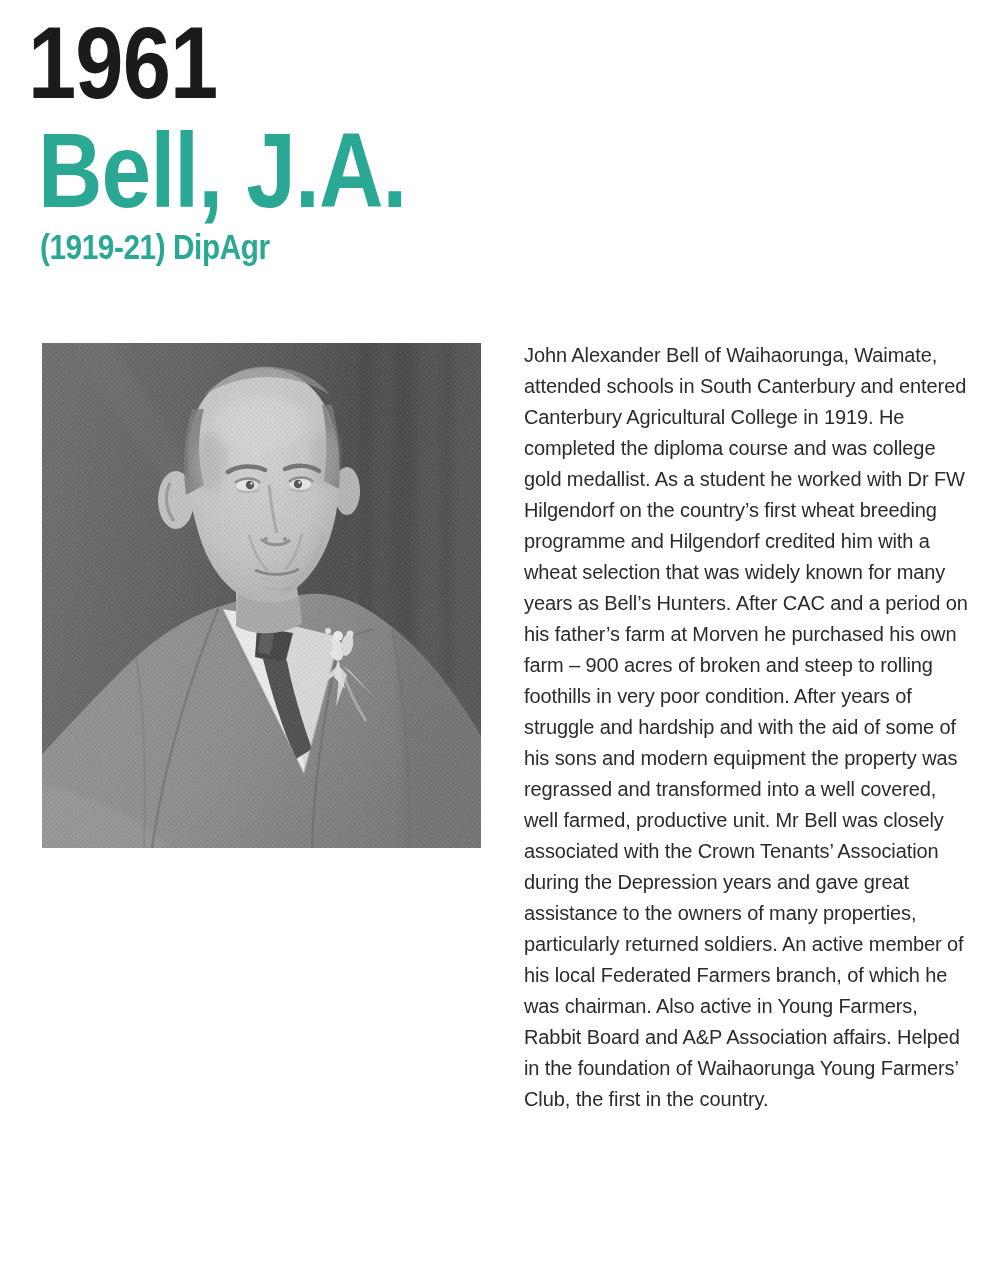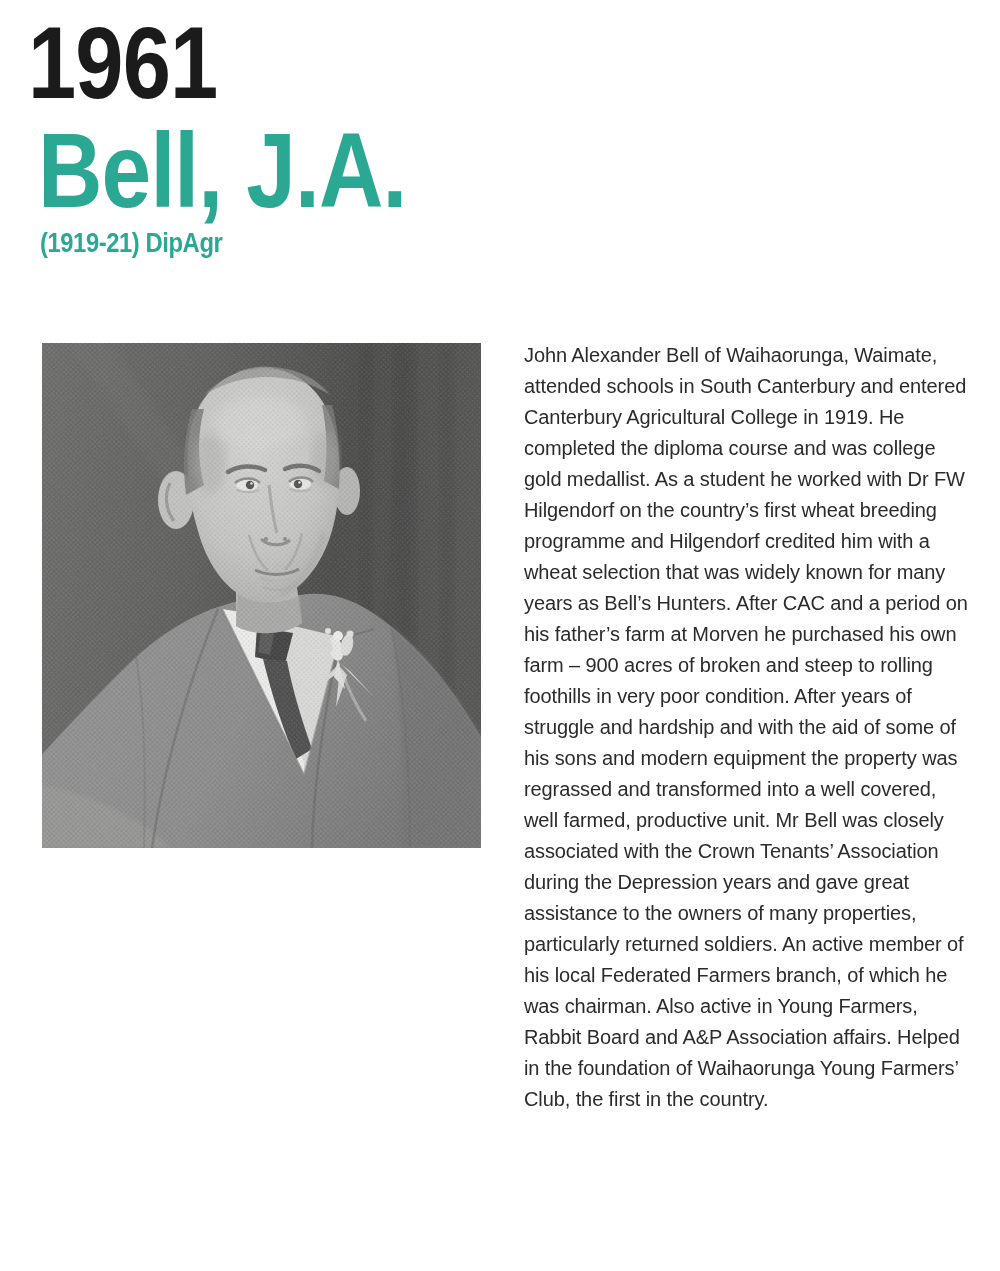--- a/index.html
+++ b/index.html
@@ -13,21 +13,21 @@
     font-size:102px;line-height:1;font-weight:700;letter-spacing:-1px;
     color:var(--heading-black,#1b1b1b);
   }
   .name{
     position:absolute;left:38px;top:118px;
     font-size:105px;line-height:1;font-weight:700;letter-spacing:-1px;
     color:var(--accent-teal,#2ba894);
   }
   .cred{
     position:absolute;left:40px;top:229px;
-    font-size:28px;line-height:1;font-weight:700;letter-spacing:-0.5px;
+    font-size:35px;line-height:1;font-weight:700;letter-spacing:-0.5px;
     color:var(--accent-teal,#2ba894);
   }
   .photo{
     position:absolute;left:42px;top:343px;width:439px;height:505px;margin:0;
     overflow:hidden;
   }
   .photo svg{display:block;}
   .bio{
     position:absolute;left:524px;top:340px;width:446px;margin:0;
     font-size:20px;line-height:31px;letter-spacing:-0.1px;

